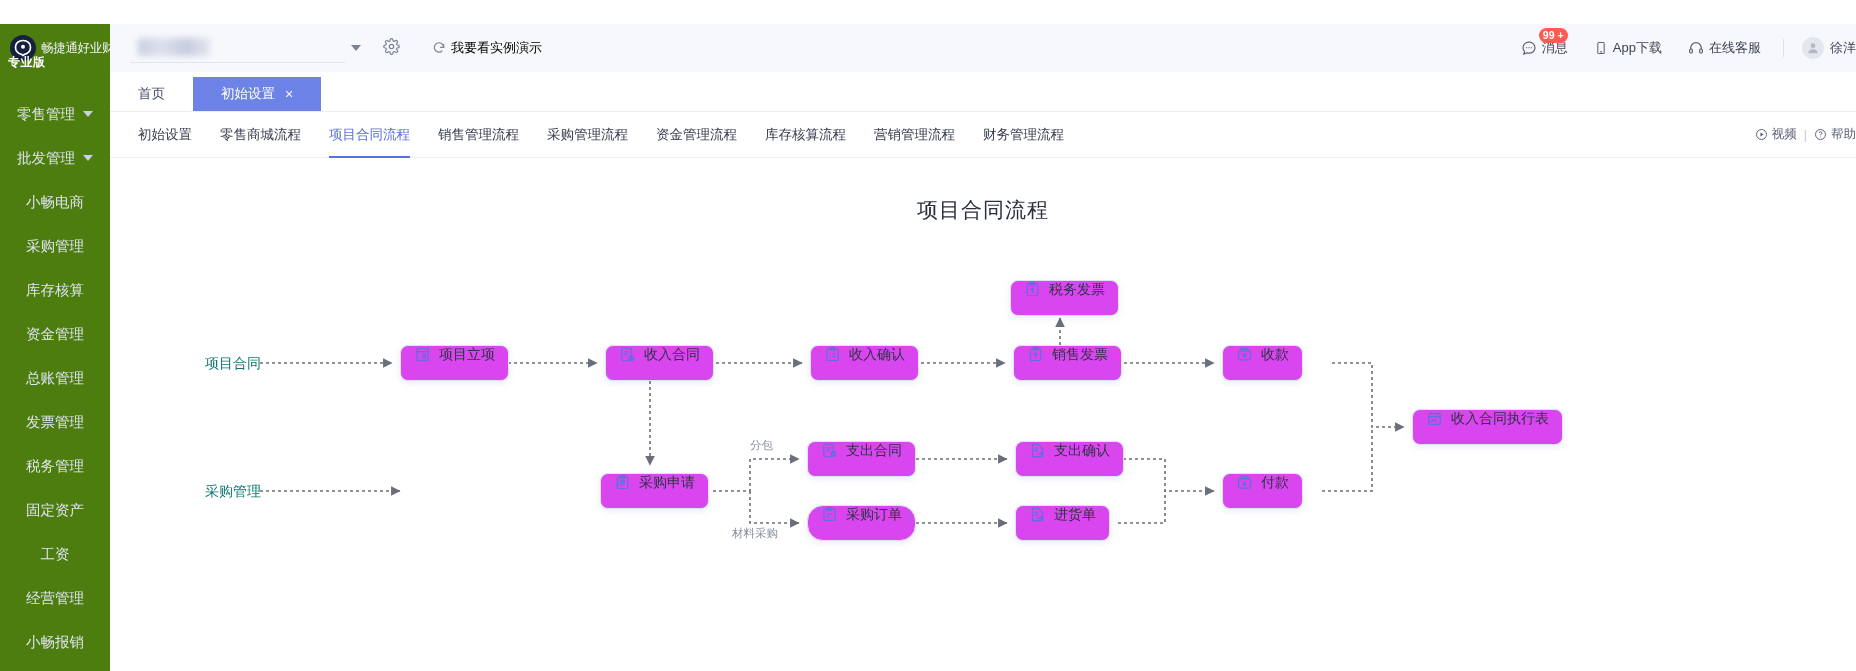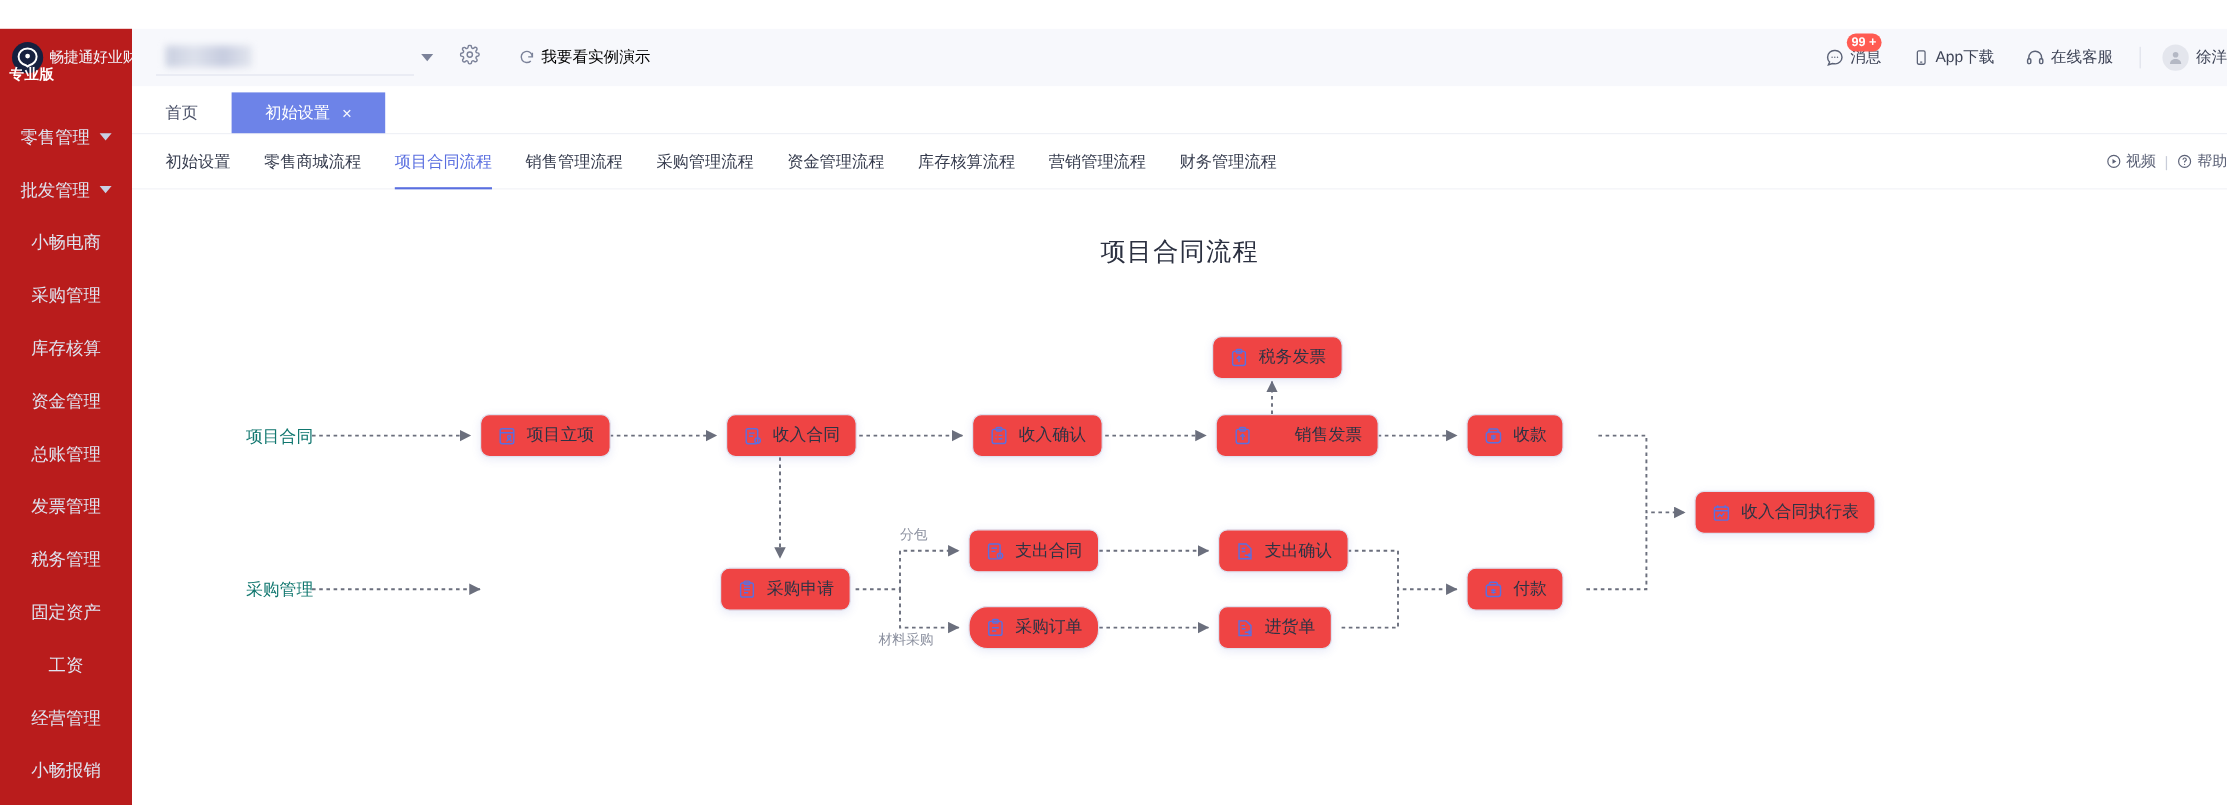--- a/index.html
+++ b/index.html
@@ -6,21 +6,21 @@
   html, body {
     width: 1856px; height: 671px;
     font-family: "Liberation Sans", "DejaVu Sans", sans-serif;
     background: #ffffff; overflow: hidden;
   }
   .app { position: relative; width: 1856px; height: 671px; background:#fff; }
 
   
   .sidebar {
     position: absolute; left: 0; top: 24px; width: 110px; height: 647px;
-    background: #b91c1c; color: #e7eaf3; overflow: hidden;
+    background: #4d7c0f; color: #e7eaf3; overflow: hidden;
   }
   .logo-row { height: 48px; display:flex; align-items:center; padding-left: 10px; position: relative; }
   .logo-mark {
     width: 26px; height: 26px; border-radius: 50%;
     background: #16203f; display:flex; align-items:center; justify-content:center;
     flex: 0 0 26px;
   }
   .logo-mark svg { display:block; }
   .logo-text {
     font-size: 12.5px; color: #f2f4fa; margin-left: 5px; white-space: nowrap;
@@ -123,24 +123,24 @@
     background: #fff; overflow: hidden;
   }
   .flow-title {
     position: absolute; left: 0; right: 0; top: 38px; text-align: center;
     font-size: 21px; color: #2b3040; letter-spacing: 1px;
   }
   .flowwrap { position: absolute; left: 0; top: 0; width: 1746px; height: 513px; }
   .flowsvg { position: absolute; left: 0; top: 0; }
 
   .node {
-    position: absolute; height: 36px; background: #ef4444;
+    position: absolute; height: 36px; background: #d946ef;
     border: 1px solid #dfe2ef; border-radius: 8px;
     box-shadow: 0 2px 7px rgba(96,110,200,.13);
-    display: flex; align-items: center; padding: 0 13px;
+    display: flex; align-items: flex-start; padding: 0 13px;
     font-size: 14px; color: #2d3344; cursor: pointer; white-space: nowrap;
   }
   .node .nic { margin-right: 8px; display: flex; align-items: center; }
   .rowlabel {
     position: absolute; font-size: 14px; color: #0f766e; white-space: nowrap;
   }
   .edgelabel {
     position: absolute; font-size: 11.5px; color: #8a8f9e; white-space: nowrap;
   }
 </style>
@@ -417,21 +417,21 @@
                 <rect x="4" y="4" width="16" height="16.5" rx="2.2"></rect>
                 <rect x="8.6" y="1.8" width="6.8" height="4" rx="1.4"></rect>
                 <line x1="11.5" y1="11" x2="16" y2="11"></line>
                 <line x1="11.5" y1="15" x2="16" y2="15"></line>
                 <circle cx="8.6" cy="11" r="0.9" fill="#5a6fe0" stroke="none"></circle>
                 <circle cx="8.6" cy="15" r="0.9" fill="#5a6fe0" stroke="none"></circle>
               </svg>
             </span>
             <span>收入确认</span>
           </div>
-          <div class="node" style="left: 903px; top: 187px; gap: 27px;">
+          <div class="node" style="left: 903px; top: 187px;">
             <span class="nic">
               <svg width="17" height="17" viewBox="0 0 24 24" fill="none" stroke="#5a6fe0" stroke-width="1.7">
                 <rect x="4.5" y="4" width="15" height="16.5" rx="2.2"></rect>
                 <rect x="8.6" y="1.8" width="6.8" height="4" rx="1.4"></rect>
                 <path d="M12 16.6V10"></path>
                 <path d="M9.4 12.6L12 9.9l2.6 2.7"></path>
               </svg>
             </span>
             <span>销售发票</span>
           </div>

